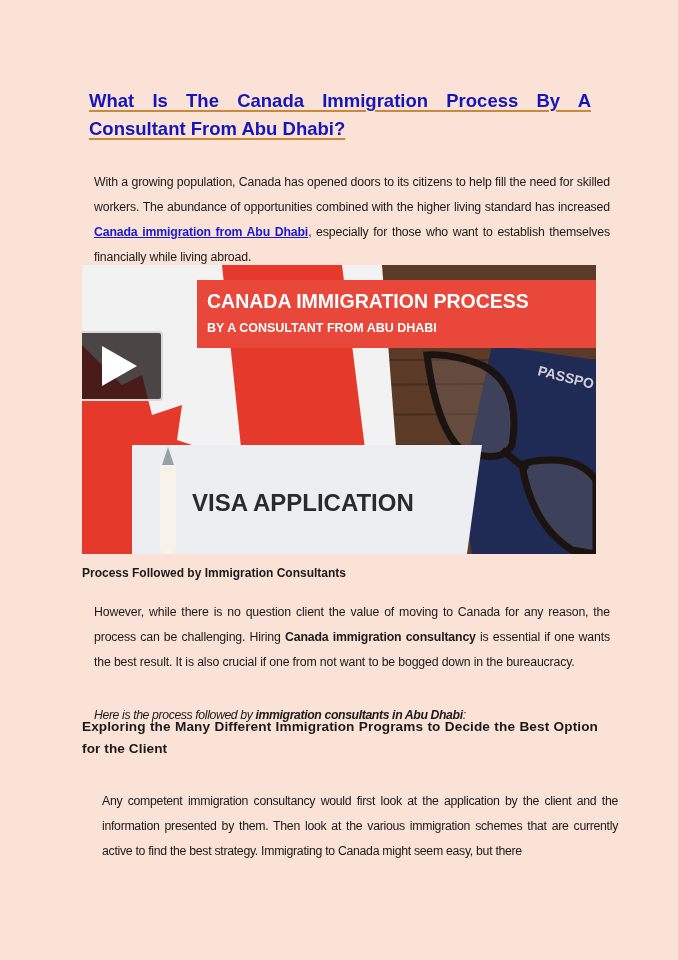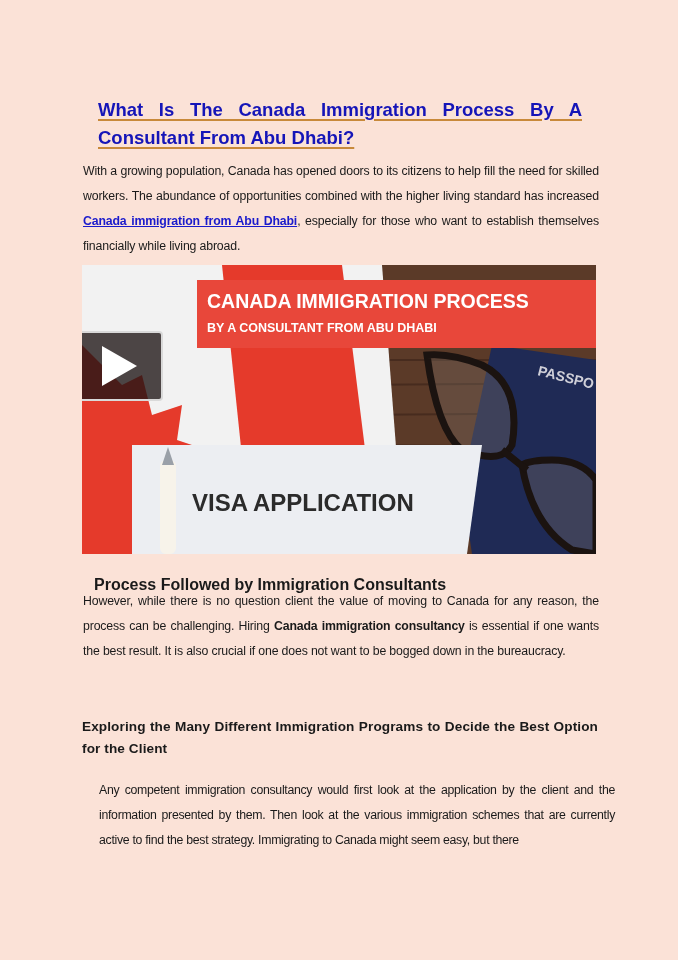--- a/index.html
+++ b/index.html
@@ -5,35 +5,35 @@
   html, body { margin:0; padding:0; }
   body {
     width:678px; height:960px; overflow:hidden;
     background:#fbe2d7;
     font-family:"Liberation Sans", sans-serif;
     color:#1a1a1a;
     position:relative;
   }
   .page { position:absolute; left:82px; top:80px; width:516px; }
   .title {
-    margin:16px; font-size:18.5px; font-weight:bold; line-height:28px;
+    margin:7px; font-size:18.5px; font-weight:bold; line-height:28px;
     color:#1515b8; text-align:justify; text-align-last:left;
   }
   .title span { text-decoration:underline; text-decoration-color:#c8893a; text-decoration-thickness:1.5px; text-underline-offset:3px; }
   .para {
-    margin:1px; font-size:12.3px; line-height:25px; text-align:justify;
+    margin:12px; font-size:12.3px; line-height:25px; text-align:justify;
     letter-spacing:-0.15px;
   }
   .intro { position:absolute; top:78px; left:0; width:516px; }
   .link { color:#1a1acc; font-weight:bold; text-decoration:underline; cursor:pointer; }
   .hero {
     position:absolute; top:185px; left:0; width:514px; height:289px;
     overflow:hidden; background:#5a3a2a;
   }
-  .h2 { position:absolute; left:0; width:516px; margin:12px; font-weight:bold; font-size:16px; line-height:24px; }
+  .h2 { position:absolute; left:0; width:516px; margin:0; font-weight:bold; font-size:12px; line-height:24px; }
   .h3 { position:absolute; left:0; width:516px; margin:0; font-weight:bold; font-size:13.6px; line-height:22px; text-align:justify; letter-spacing:0.1px; }
   .it { font-style:italic; }
   .play {
     position:absolute; left:-15px; top:66px; width:96px; height:70px;
     border:2px solid #d9d9d9; border-radius:4px; background:rgba(30,20,20,0.78);
     box-sizing:border-box; cursor:pointer;
   }
 </style>
 </head>
 <body>
@@ -85,20 +85,23 @@
     <div class="play">
       <svg width="92" height="66" viewBox="0 0 92 66">
         <polygon points="33,13 33,53 68,33" fill="#ffffff"></polygon>
       </svg>
     </div>
   </div>
 
   <h2 class="h2" style="top:481px;">Process Followed by Immigration Consultants</h2>
 
   <p class="para" style="position:absolute; top:508px; left:0; width:516px;">
-    <span>However, while there is no question client the value of moving to Canada for any reason, the process can be challenging. Hiring </span><b>Canada immigration consultancy</b><span> is essential if one wants the best result. It is also crucial if one does not want to be bogged down in the bureaucracy.</span>
+    <span>However, while there is no question client the value of moving to Canada for any reason, the process can be challenging. Hiring </span><b>Canada immigration consultancy</b><span> is essential if one wants the best result. It is also crucial if one from not want to be bogged down in the bureaucracy.</span>
   </p>
 
+  <p class="para it" style="position:absolute; top:611px; left:0; width:516px; letter-spacing:-0.4px;">
+    <span>Here is the process followed by </span><b>immigration consultants in Abu Dhabi</b><span>:</span>
+  </p>
 
   <h3 class="h3" style="top:636px;">Exploring the Many Different Immigration Programs to Decide the Best Option for the Client</h3>
 
-  <p class="para" style="position:absolute; top:697px; left:16px; width:516px; letter-spacing:-0.3px;">Any competent immigration consultancy would first look at the application by the client and the information presented by them. Then look at the various immigration schemes that are currently active to find the best strategy. Immigrating to Canada might seem easy, but there</p>
+  <p class="para" style="position:absolute; top:697px; left:8px; width:516px; letter-spacing:-0.3px;">Any competent immigration consultancy would first look at the application by the client and the information presented by them. Then look at the various immigration schemes that are currently active to find the best strategy. Immigrating to Canada might seem easy, but there</p>
 </div>
 
 </body></html>

